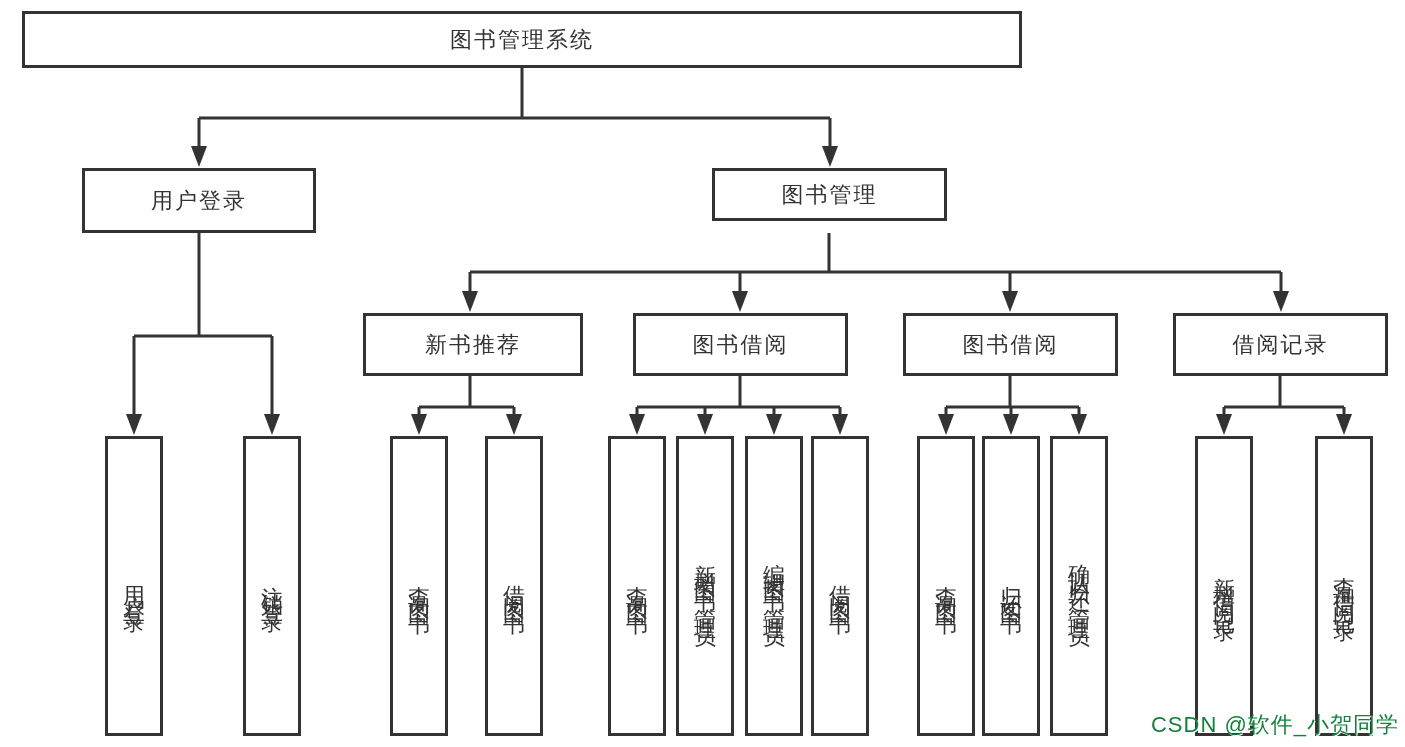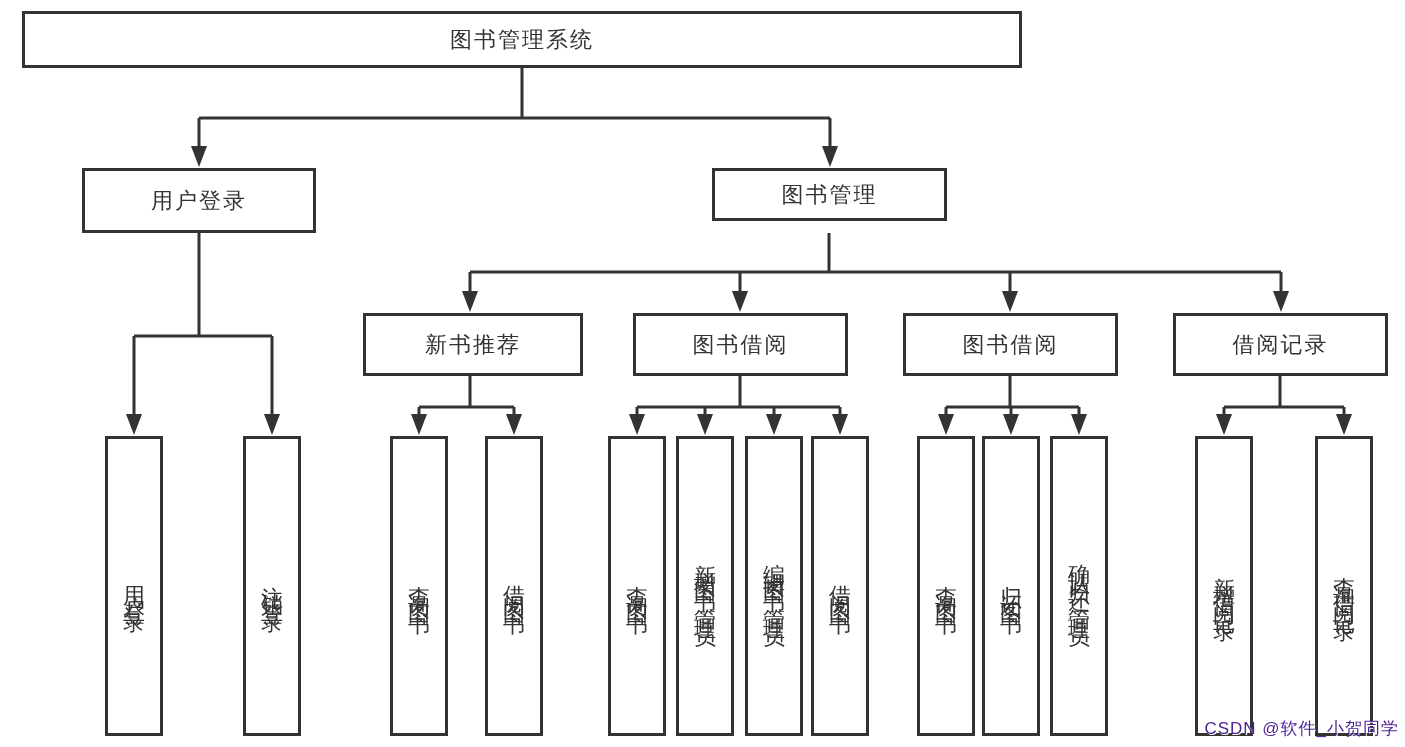--- a/index.html
+++ b/index.html
@@ -27,22 +27,22 @@
   .leaf { width:58px; top:436px; height:300px; }
   .leaf .vtext {
     writing-mode:vertical-rl;
     letter-spacing:9px;
     line-height:1.1;
     font-size:22px;
   }
   .watermark {
     position:absolute;
     right:6px; bottom:7px;
-    font-size:17px;
-    color:#4c1d95;
+    font-size:22px;
+    color:#15803d;
     letter-spacing:1px;
     z-index:3;
     text-shadow:1px 1px 0 #ffffff;
   }
 </style>
 </head>
 <body>
 
 <div class="canvas">
 

